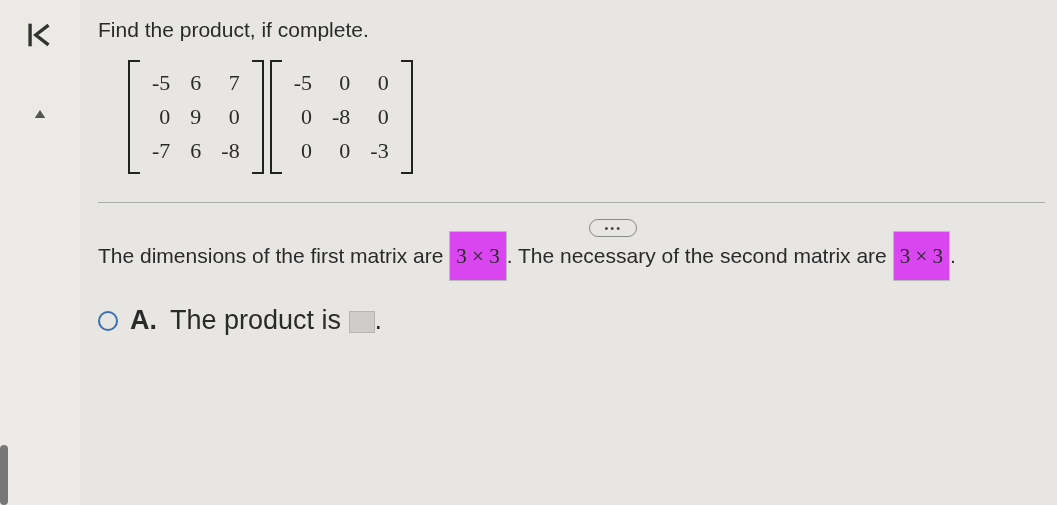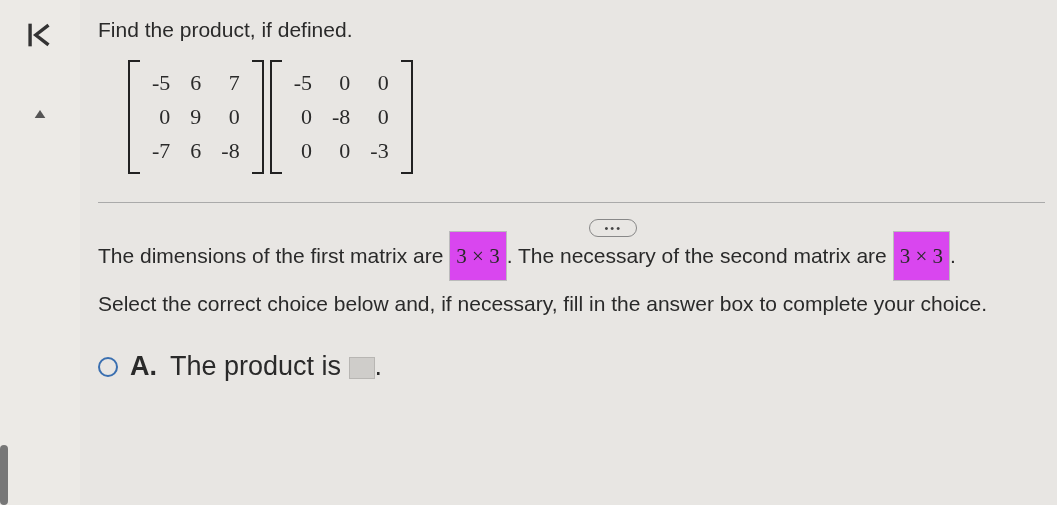--- a/index.html
+++ b/index.html
@@ -141,21 +141,21 @@
   <span class="tri-icon">
     <svg viewBox="0 0 24 24" fill="#555">
         <polygon points="12,6 20,18 4,18"></polygon>
       </svg>
   </span>
   <div class="scrollthumb"></div>
 </div>
 
 <div class="content">
 
-  <div class="prompt">Find the product, if defined.</div>
+  <div class="prompt">Find the product, if complete.</div>
 
   <div class="matrices">
     <div class="matrix">
       <table>
           <tbody>
         <tr>
               <td>-5</td>
               <td>6</td>
               <td>7</td>
             </tr>
@@ -194,21 +194,20 @@
         </table>
     </div>
   </div>
 
   <hr class="divider">
   <div class="pill">•••</div>
 
   <div class="explain">
     <span>The dimensions of the first matrix are </span><span class="inlinebox">3 × 3</span><span>. The necessary of the second matrix are </span><span class="inlinebox">3 × 3</span><span>.</span>
     <br>
-    <span>Select the correct choice below and, if necessary, fill in the answer box to complete your choice.</span>
   </div>
 
   <div class="choices">
     <div class="choice">
       <span class="radio"></span>
       <span>
         <span class="choice-letter">A.</span>
         <span>The product is </span><span class="fillbox"></span><span>.</span>
       </span>
     </div>

